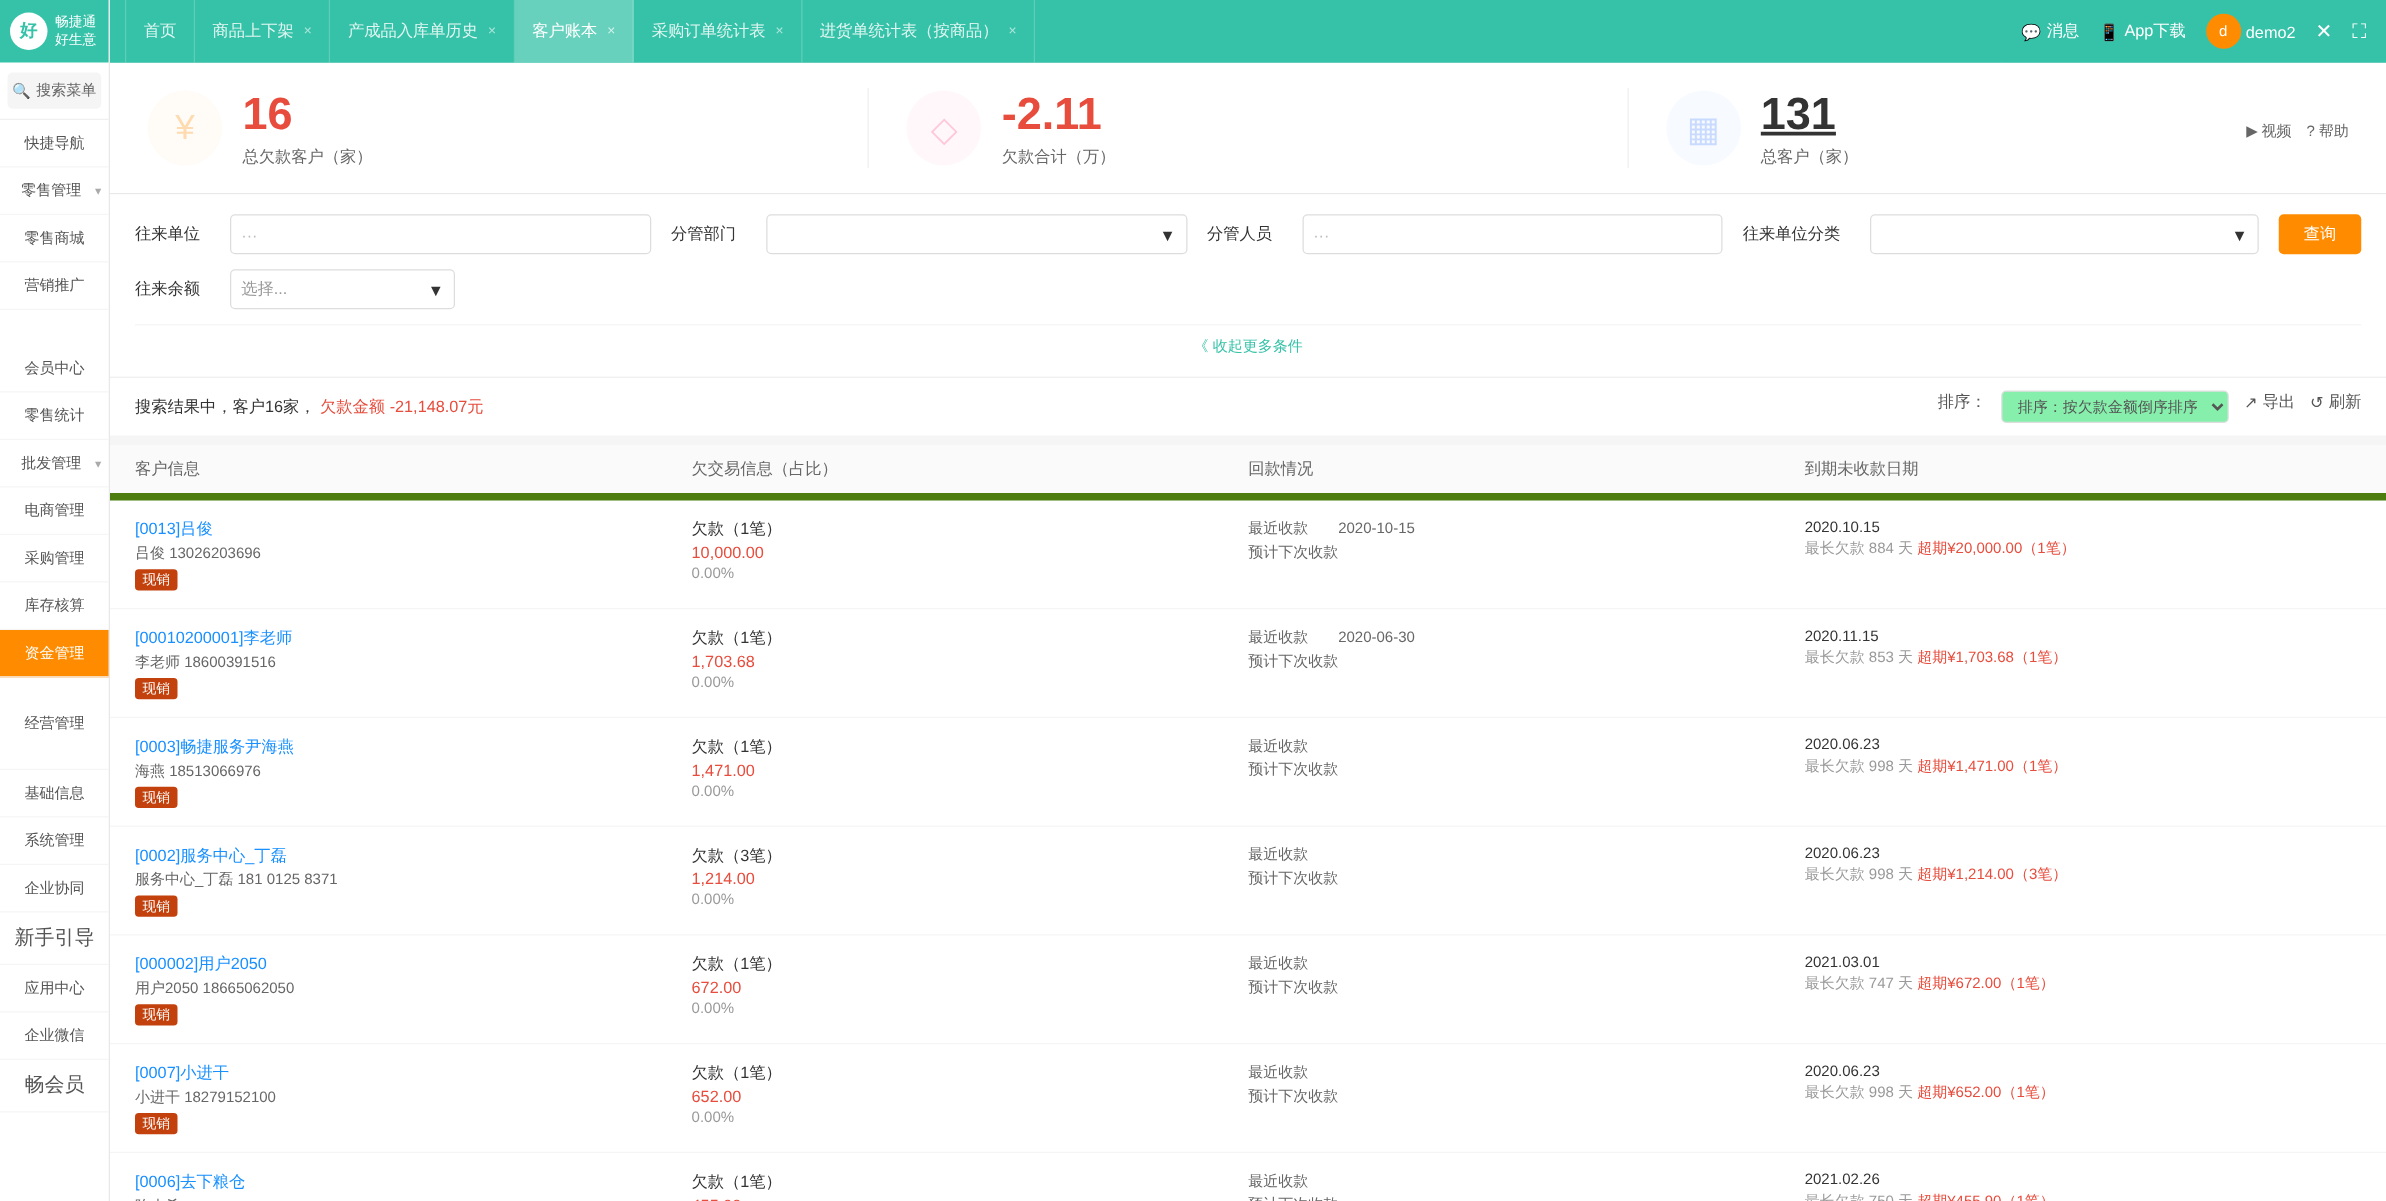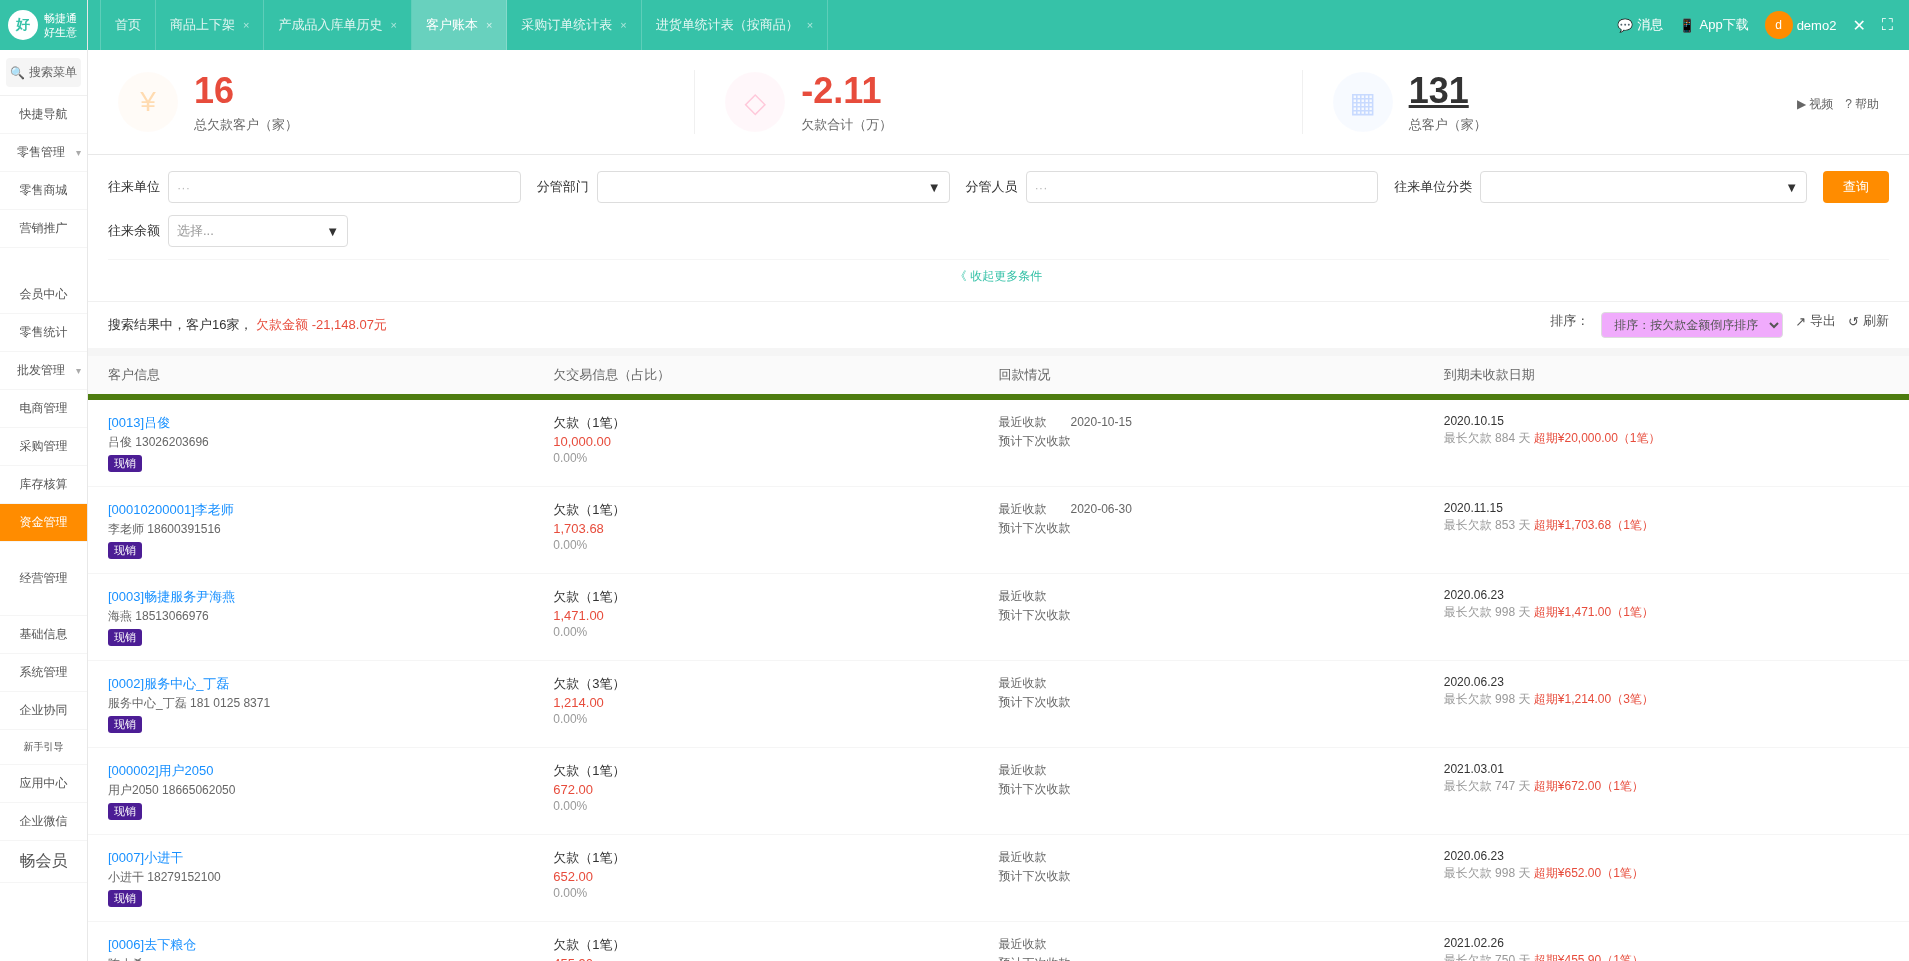--- a/index.html
+++ b/index.html
@@ -38,42 +38,42 @@
     .stat-value { font-size: 36px; font-weight: bold; }
     .stat-value.red { color: #e74c3c; }
     .stat-value.dark { color: #333; text-decoration: underline; }
     .stat-label { font-size: 13px; color: #666; margin-top: 4px; }
     .stat-video-help { margin-left: auto; display: flex; gap: 12px; font-size: 12px; color: #666; align-items: flex-start; padding-top: 4px; }
     .stat-video-help span { cursor: pointer; display: flex; align-items: center; gap: 3px; }
 
     
     .filter-area { background: #fff; padding: 16px 20px 8px; }
     .filter-row { display: flex; align-items: center; gap: 16px; margin-bottom: 12px; }
-    .filter-item { display: flex; align-items: center; gap: 8px; flex: 1; }
+    .filter-item { display: flex; align-items: center; gap: 24px; flex: 1; }
     .filter-label { font-size: 13px; color: #333; white-space: nowrap; }
     .filter-input { flex: 1; height: 32px; border: 1px solid #ddd; border-radius: 4px; padding: 0 8px; font-size: 13px; display: flex; align-items: center; justify-content: space-between; cursor: pointer; background: #fff; color: #999; }
     .filter-select { flex: 1; height: 32px; border: 1px solid #ddd; border-radius: 4px; padding: 0 8px; font-size: 13px; display: flex; align-items: center; justify-content: space-between; cursor: pointer; background: #fff; }
     .filter-btn-query { background: #ff8c00; color: #fff; border: none; border-radius: 4px; padding: 0 20px; height: 32px; font-size: 13px; cursor: pointer; }
     .filter-collapse { text-align: center; padding: 8px; color: #36c2a8; font-size: 12px; cursor: pointer; border-top: 1px solid #f5f5f5; }
 
     
     .result-bar { background: #fff; border-top: 1px solid #f0f0f0; padding: 10px 20px; display: flex; align-items: center; justify-content: space-between; }
     .result-info { font-size: 13px; color: #333; }
     .result-info span.highlight { color: #e74c3c; }
     .result-actions { display: flex; align-items: flex-start; gap: 12px; font-size: 13px; color: #555; }
     .result-actions span { cursor: pointer; display: flex; align-items: center; gap: 4px; }
-    .sort-select { border: 1px solid #ddd; border-radius: 4px; padding: 4px 8px; font-size: 12px; color: #555; background: #f0abfc; cursor: pointer; }
+    .sort-select { border: 1px solid #ddd; border-radius: 4px; padding: 4px 8px; font-size: 12px; color: #555; background: #86efac; cursor: pointer; }
 
     
     .table-area { background: #fff; margin-top: 8px; }
     .table-header { display: grid; grid-template-columns: 2fr 2fr 2fr 2fr; padding: 10px 20px; background: #fafafa; border-bottom: 6px solid #4d7c0f; font-size: 13px; color: #666; font-weight: 500; }
     .table-row { display: grid; grid-template-columns: 2fr 2fr 2fr 2fr; padding: 14px 20px; border-bottom: 1px solid #f5f5f5; align-items: start; }
     .customer-name-link { color: #1890ff; cursor: pointer; font-size: 13px; text-decoration: none; }
     .customer-phone { color: #666; font-size: 12px; margin-top: 2px; }
-    .customer-tag { display: inline-block; background: #4c1d95; color: #fff; font-size: 11px; padding: 1px 6px; border-radius: 3px; margin-top: 4px; }
+    .customer-tag { display: inline-block; background: #c2410c; color: #fff; font-size: 11px; padding: 1px 6px; border-radius: 3px; margin-top: 4px; }
     .debt-count { color: #333; font-size: 13px; }
     .debt-amount { color: #e74c3c; font-size: 13px; margin-top: 2px; }
     .debt-percent { color: #999; font-size: 12px; margin-top: 2px; }
     .payment-last { color: #666; font-size: 12px; }
     .payment-next { color: #666; font-size: 12px; margin-top: 2px; }
     .due-date { color: #333; font-size: 12px; }
     .overdue-info { color: #999; font-size: 12px; margin-top: 2px; }
     .overdue-link { color: #e74c3c; cursor: pointer; }
 
     
@@ -136,21 +136,21 @@
       </div>
       <div class="sidebar-nav-item" style="font-size: 12px; padding: 10px 6px; display: flex; align-items: center; justify-content: space-between;">
         <span style="flex: 1 1 0%; text-align: center;">基础信息</span>
       </div>
       <div class="sidebar-nav-item" style="font-size: 12px; padding: 10px 6px; display: flex; align-items: center; justify-content: space-between;">
         <span style="flex: 1 1 0%; text-align: center;">系统管理</span>
       </div>
       <div class="sidebar-nav-item" style="font-size: 12px; padding: 10px 6px; display: flex; align-items: center; justify-content: space-between;">
         <span style="flex: 1 1 0%; text-align: center;">企业协同</span>
       </div>
-      <div class="sidebar-nav-item" style="font-size: 10px; padding: 10px 6px; display: flex; align-items: center; justify-content: space-between;">
+      <div class="sidebar-nav-item" style="font-size: 16px; padding: 10px 6px; display: flex; align-items: center; justify-content: space-between;">
         <span style="flex: 1 1 0%; text-align: center;">新手引导</span>
       </div>
       <div class="sidebar-nav-item" style="font-size: 12px; padding: 10px 6px; display: flex; align-items: center; justify-content: space-between;">
         <span style="flex: 1 1 0%; text-align: center;">应用中心</span>
       </div>
       <div class="sidebar-nav-item" style="font-size: 12px; padding: 10px 6px; display: flex; align-items: center; justify-content: space-between;">
         <span style="flex: 1 1 0%; text-align: center;">企业微信</span>
       </div>
       <div class="sidebar-nav-item" style="font-size: 16px; padding: 10px 6px; display: flex; align-items: flex-start; justify-content: space-between;">
         <span style="flex: 1 1 0%; text-align: center;">畅会员</span>

